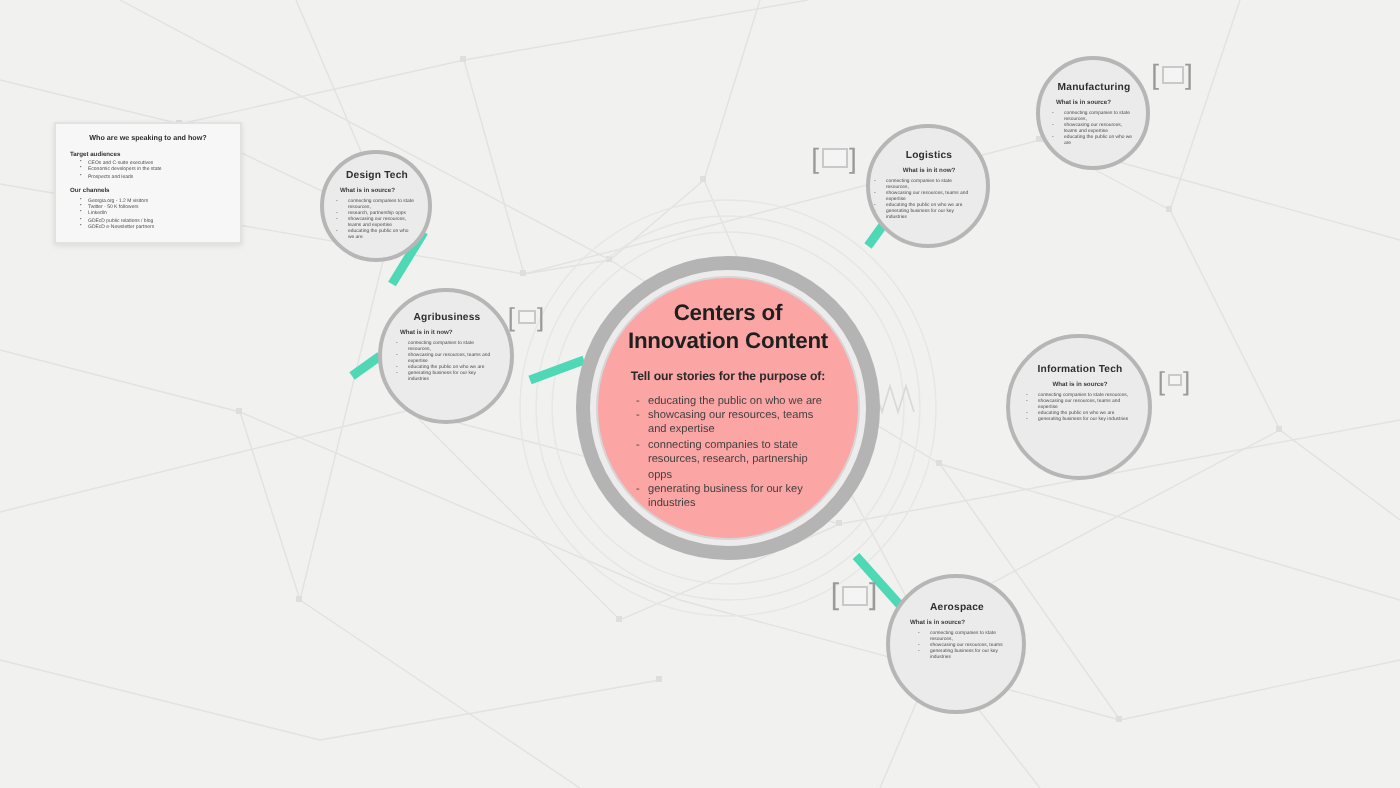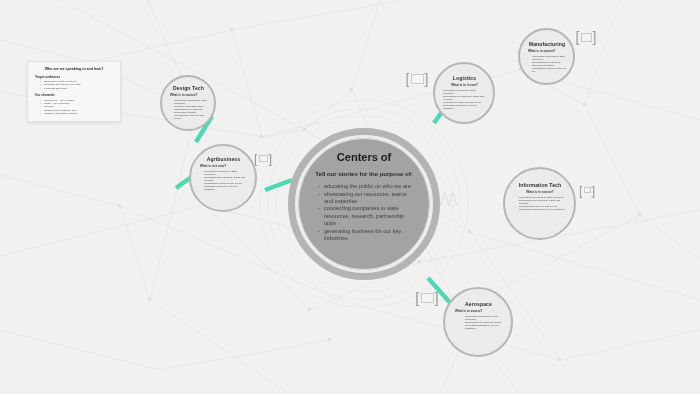--- a/index.html
+++ b/index.html
@@ -90,21 +90,21 @@
     width: 152px; height: 152px;
     border-radius: 50%;
     background: #ececec;
     border: 7px solid #b4b4b4;
   }
   #hub-inner {
     position: absolute;
     left: 298px; top: 138px;
     width: 132px; height: 132px;
     border-radius: 50%;
-    background: #a3a3a3;
+    background: #fca5a5;
     border: 1.5px solid #d5d5d5;
     padding: 11px 13px 8px 13px;
     text-align: center;
   }
   #hub-title {
     font-size: 11.2px;
     font-weight: bold;
     color: #1f1f1f;
     line-height: 1.28;
     letter-spacing: -.1px;
@@ -266,20 +266,21 @@
       <line x1="265" y1="190" x2="292" y2="180"></line>
       <line x1="434" y1="123" x2="452" y2="98"></line>
       <line x1="428" y1="278" x2="462" y2="316"></line>
     </g>
   </svg>
 
   <div id="hub-outer"></div>
   <div id="hub-inner">
     <div id="hub-title">
       <div>Centers of</div>
+      <div>Innovation Content</div>
     </div>
     <div id="hub-sub">Tell our stories for the purpose of:</div>
     <ul id="hub-bullets">
       <li>educating the public on who we are</li>
       <li>showcasing our resources, teams and expertise</li>
       <li>connecting companies to state resources, research, partnership opps</li>
       <li>generating business for our key industries</li>
     </ul>
   </div>
 

